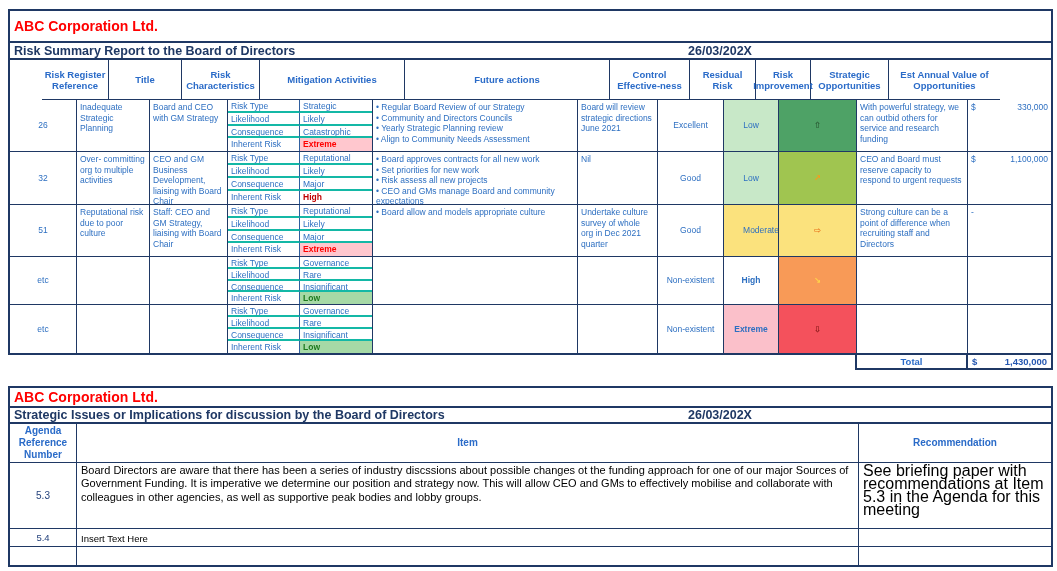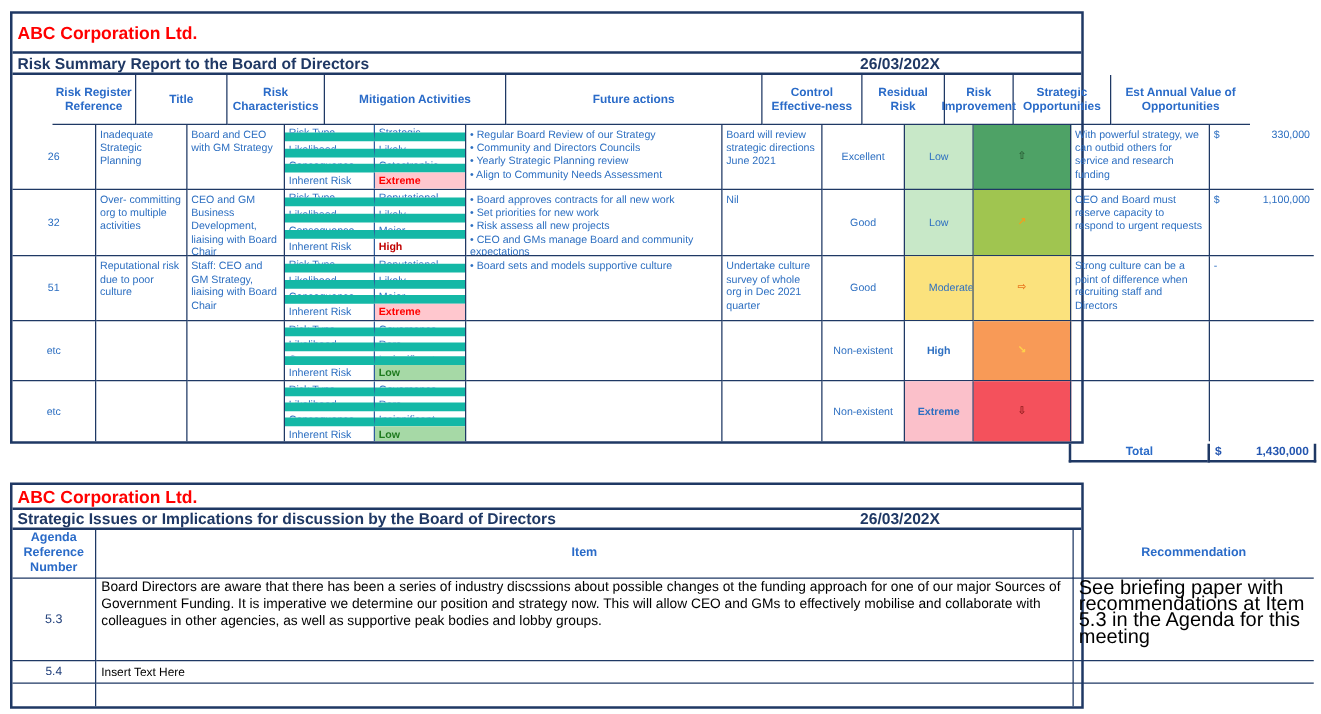--- a/index.html
+++ b/index.html
@@ -4,21 +4,21 @@
 <style>
   * { margin:0; padding:0; box-sizing:border-box; }
   html,body { background:#ffffff; }
   body {
     width:1057px; height:571px; position:relative;
     font-family:"Liberation Sans", sans-serif; color:#1f3864;
   }
   .sheet { position:absolute; left:8px; top:9px; }
 
   
-  .tbl { width:859px; border:2px solid #1f3864; background:#fff; }
+  .tbl { width:1045px; border:2px solid #1f3864; background:#fff; }
   .corp-row { height:32px; display:flex; align-items:center; padding-left:4px;
               border-bottom:2px solid #1f3864; }
   .corp-name { color:#ff0000; font-weight:bold; font-size:14px; }
   .title-row { height:17px; position:relative; display:flex; align-items:center;
                padding-left:4px; border-bottom:2px solid #1f3864; }
   .title-text { color:#1f3864; font-weight:bold; font-size:12.5px; white-space:nowrap; }
   .date-label { position:absolute; left:560px; width:300px; text-align:center;
                 color:#1f3864; font-weight:bold; font-size:12.5px; }
 
   
@@ -31,21 +31,21 @@
 
   .trow > .c { border-right:1px solid #1f3864; border-bottom:1px solid #1f3864;
                overflow:hidden; font-size:8.5px; line-height:10.5px; color:#2d6fc1; }
   .trow:last-of-type > .c { border-bottom:none; }
   .c.pad { padding:2px 3px; }
   .c.center { display:flex; align-items:center; justify-content:center; }
   .refcell { font-size:9px; }
 
   
   .chars { display:grid; grid-template-columns:72px 1fr; grid-auto-rows:minmax(0,1fr); padding:0 !important; }
-  .chars > div { border-bottom:7px solid #14b8a6; padding:1px 3px 0 3px;
+  .chars > div { border-bottom:2px solid #14b8a6; padding:1px 3px 0 3px;
                  font-size:8.5px; line-height:10px; overflow:hidden; white-space:nowrap; }
   .chars > .chlabel { border-right:1px solid #2f5e9e; }
   .chars > div:nth-last-child(-n+2) { border-bottom:none; }
   .v-extreme { background:#ffc7ce; color:#ff0000; font-weight:bold; }
   .v-high    { color:#c00000; font-weight:bold; }
   .v-lowfill { background:#a6d9a6; color:#1e7a1e; font-weight:bold; }
 
   .ctrl { font-size:13px; color:#2c4a8e; text-align:left; line-height:14px; }
   .resid { font-size:10px; text-align:center; }
   .res-low      { background:#c8e8c8; color:#1e7a1e; }
@@ -189,21 +189,21 @@
         <div class="chlabel">Risk Type</div>
         <div class="chval">Reputational</div>
         <div class="chlabel">Likelihood</div>
         <div class="chval">Likely</div>
         <div class="chlabel">Consequence</div>
         <div class="chval">Major</div>
         <div class="chlabel">Inherent Risk</div>
         <div class="chval v-extreme">Extreme</div>
       </div>
       <div class="c pad">
-        <div>• Board sets and models supportive culture</div>
+        <div>• Board allow and models appropriate culture</div>
       </div>
       <div class="c pad">Undertake culture survey of whole org  in Dec 2021 quarter</div>
       <div class="c center ctrl">Good</div>
       <div class="c center resid res-moderate">Moderate</div>
       <div class="c center imp imp-yellow">
         <span class="arrow arr-right">⇨</span>
       </div>
       <div class="c pad">Strong culture can be a point of difference when recruiting staff and Directors</div>
       <div class="c money">
         <span>-</span>

